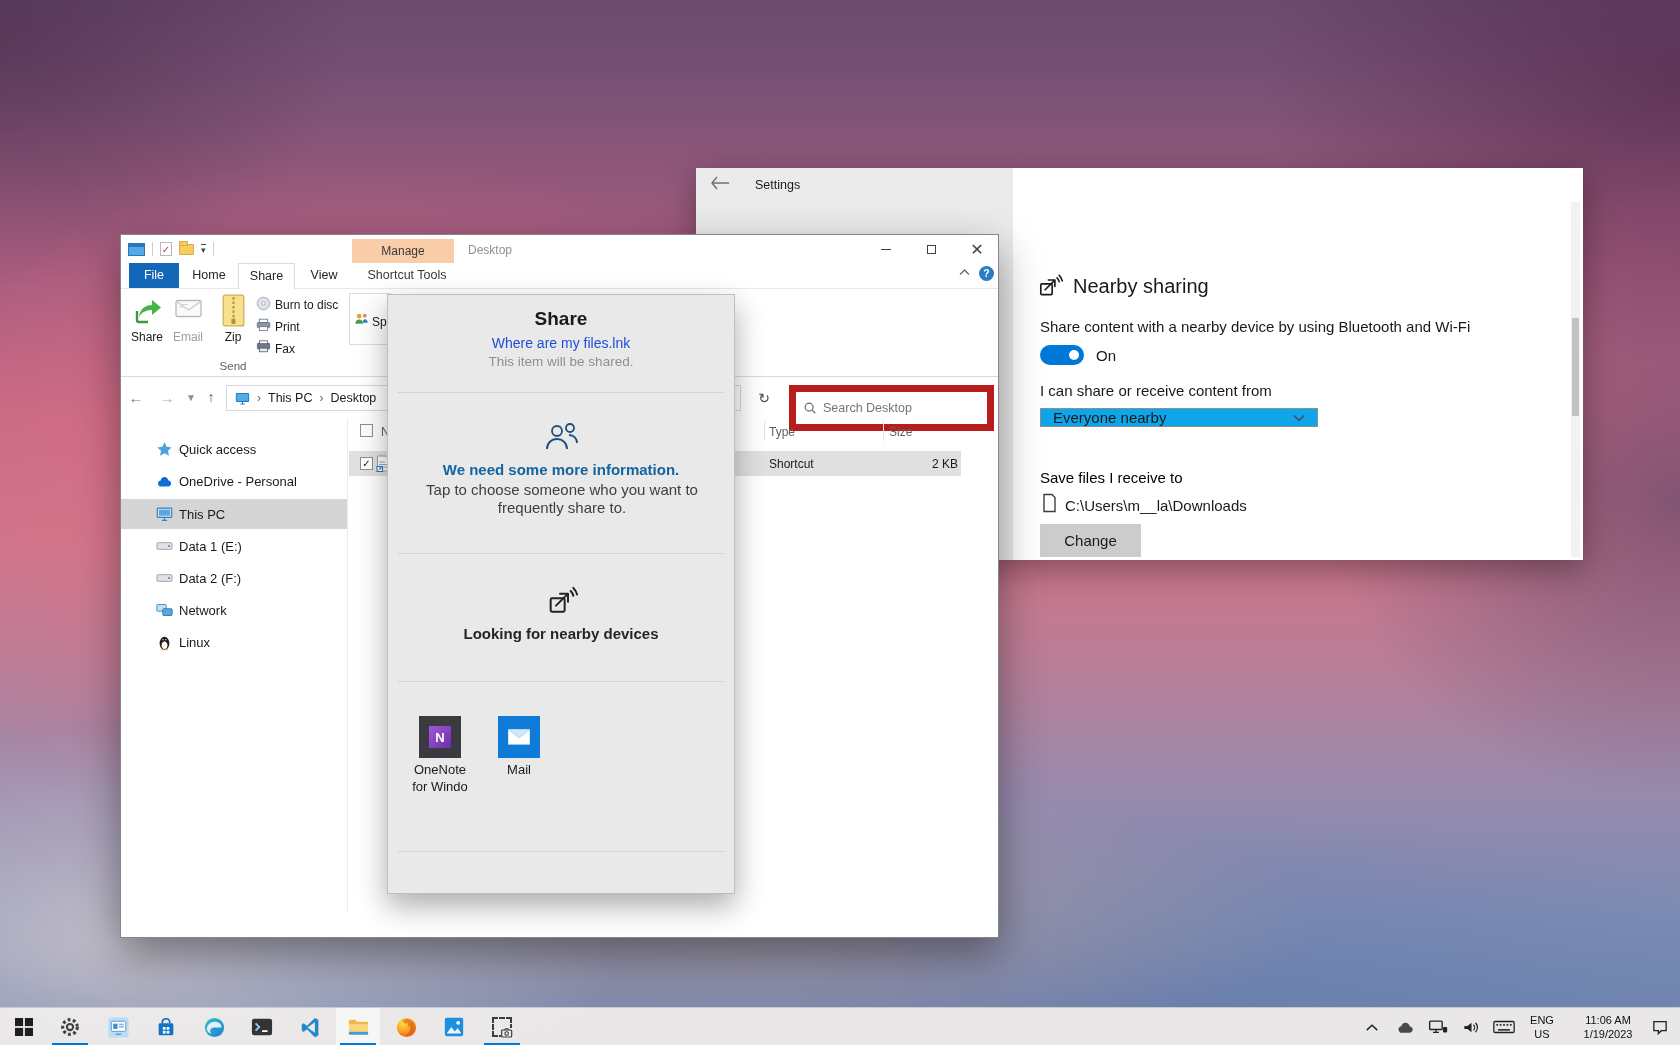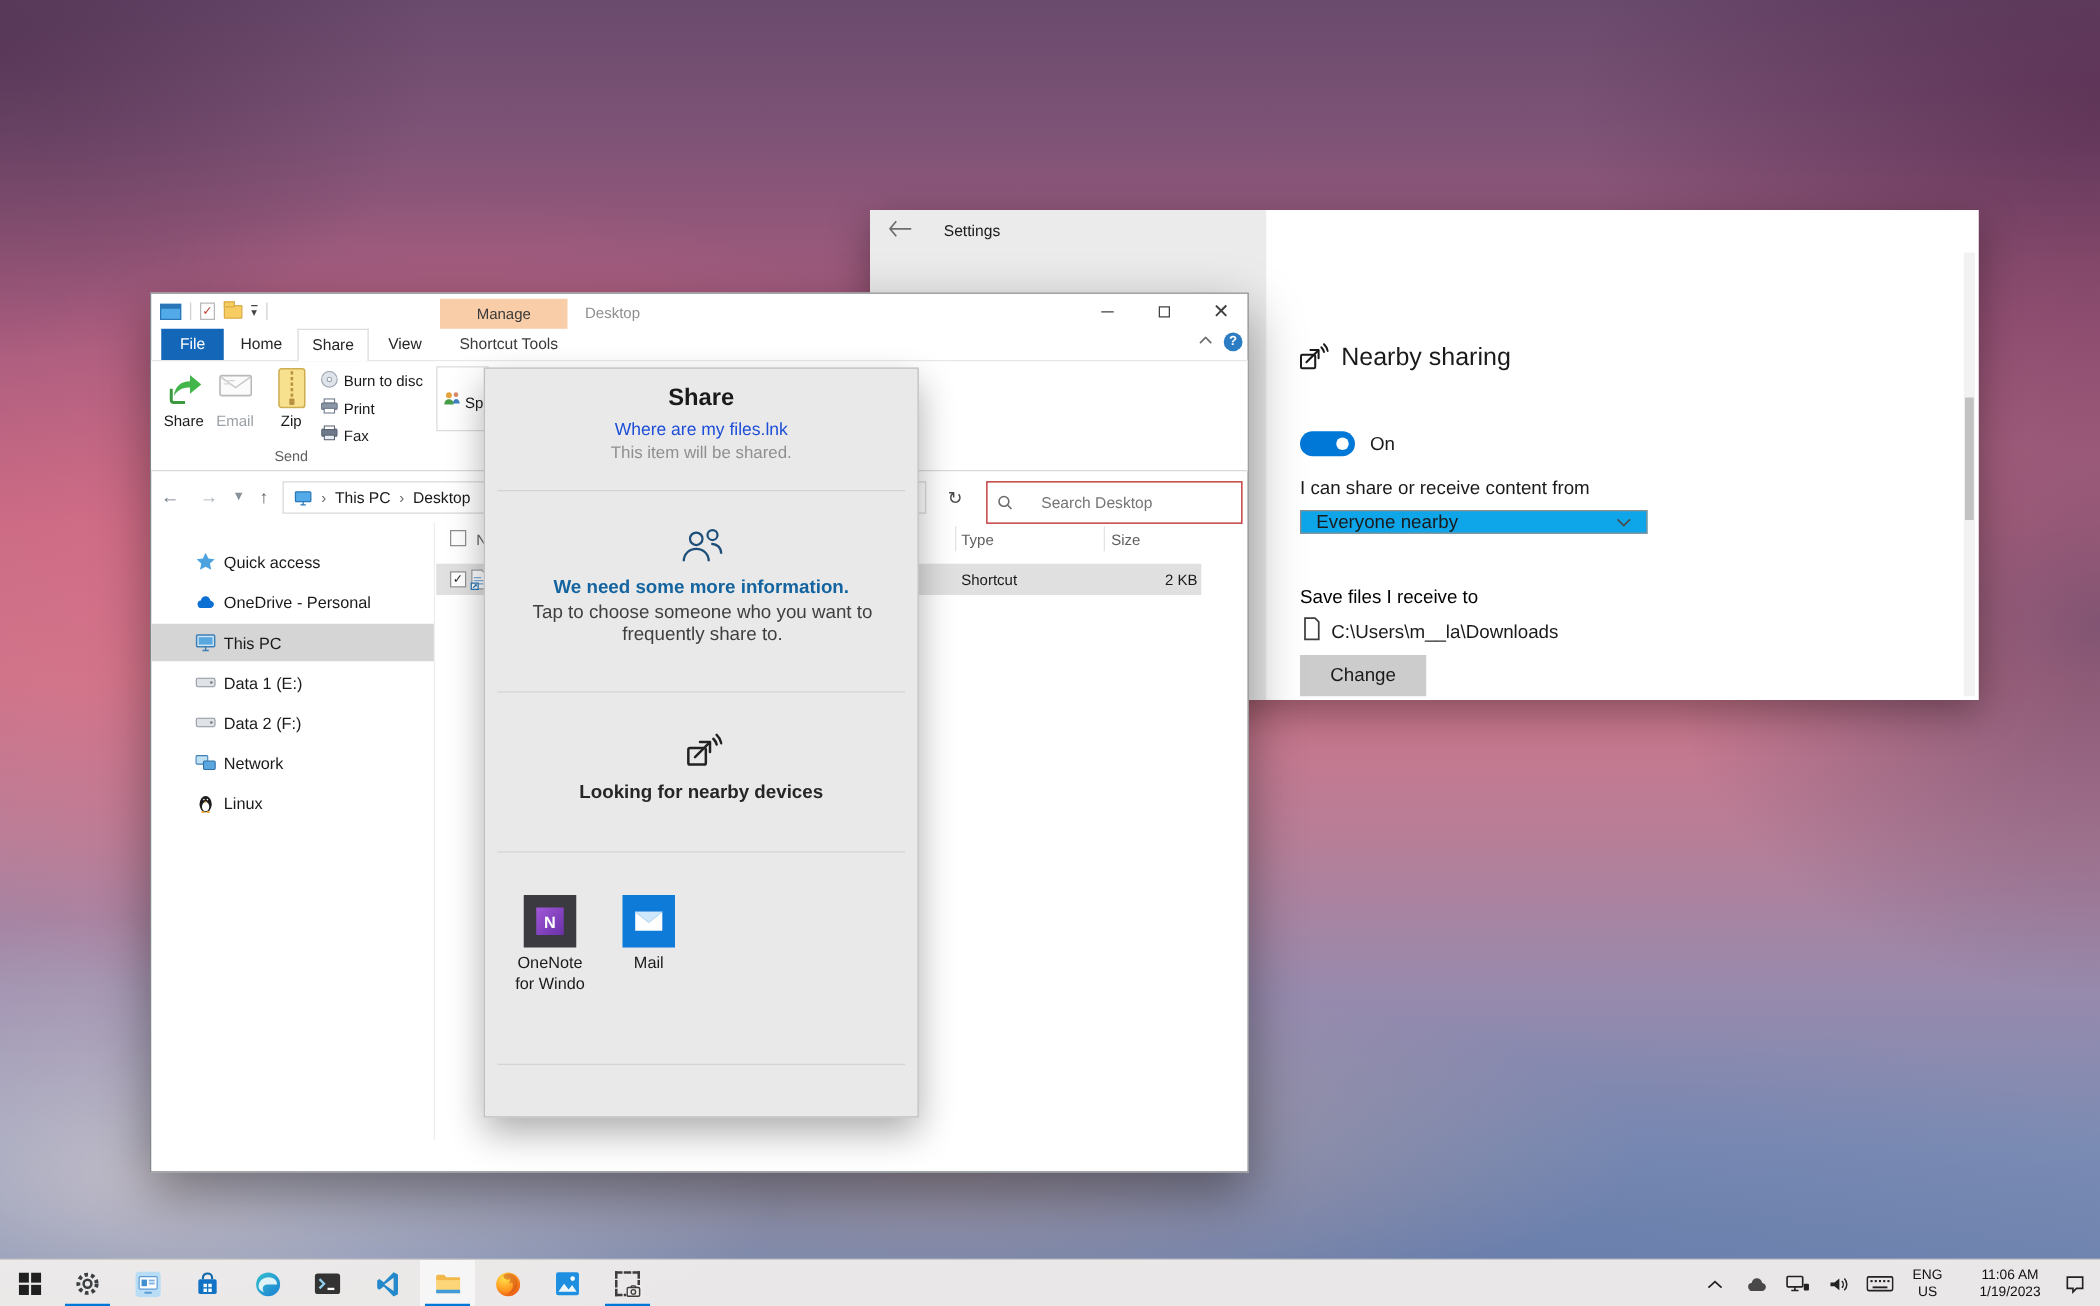--- a/index.html
+++ b/index.html
@@ -93,22 +93,22 @@
   #addr-row { left:0; top:147px; width:100%; height:36px; }
   .nav-ico { position:absolute; top:2px; width:24px; height:26px; display:flex; align-items:center; justify-content:center; }
   #nav-back { left:3px; color:#6f7880; font-size:15px; }
   #nav-fwd { left:34px; color:#aab0b6; font-size:15px; }
   #nav-drop { left:58px; color:#8a9199; font-size:10px; }
   #nav-up { left:78px; color:#50575e; font-size:14px; }
   #addr-box { position:absolute; left:105px; top:3px; width:515px; height:26px; border:1px solid #d9d9d9;
     display:flex; align-items:center; gap:7px; padding:0 8px; font-size:12.5px; color:#1a1a1a; }
   .crumb-sep { color:#6a6a6a; font-size:12px; }
   #refresh-btn { position:absolute; left:630px; top:3px; width:26px; height:26px; text-align:center; line-height:26px; color:#4a4a4a; font-size:14px; }
-  #search-box { position:absolute; left:668px; top:3px; width:205px; height:26px; border:1px solid #b91c1c;
-    display:flex; align-items:center; gap:22px; padding:16px 7px; }
+  #search-box { position:absolute; left:668px; top:3px; width:205px; height:26px; border:7px solid #b91c1c;
+    display:flex; align-items:center; gap:6px; padding:16px 7px; }
   #search-box input { border:none; outline:none; width:150px; font-size:12.5px; color:#707070; background:transparent;
     font-family:"Liberation Sans","DejaVu Sans",sans-serif; }
   #sidebar-sep { left:226px; top:183px; width:1px; height:494px; background:#ededed; }
   .sb-item { position:absolute; left:0; width:226px; height:30px; display:flex; align-items:center; font-size:13px; color:#1a1a1a; }
   .sb-item .ico { position:absolute; left:34px; width:18px; display:flex; justify-content:center; }
   .sb-item .lbl { position:absolute; left:58px; white-space:nowrap; }
   .sb-item.selected { background:#d5d5d5; }
   .cb { position:absolute; width:13px; height:13px; border:1px solid #8f8f8f; background:#fff; font-size:10px; line-height:12px; text-align:center; color:#1a1a1a; }
   #hdr-cb { left:239px; top:189px; }
   #hdr-name { position:absolute; left:260px; top:190px; font-size:12px; color:#5f5f5f; }
@@ -182,20 +182,21 @@
       <svg width="26" height="26" viewBox="0 0 24 24" fill="none" stroke="#1a1a1a" stroke-width="1.5" stroke-linecap="round" stroke-linejoin="round">
         <rect x="3.5" y="10" width="10.5" height="10" rx="1"></rect>
         <path d="M7.5 15.5L16 7"></path>
           <path d="M10.5 6.5h6v6"></path>
         <path d="M18.5 4.5a7 7 0 0 1 2 3.5"></path>
           <path d="M20.5 2.2a10 10 0 0 1 2.8 5"></path>
       </svg>
     </span>
     <span id="nearby-title">Nearby sharing</span>
   </div>
+  <div class="abs" id="nearby-desc">Share content with a nearby device by using Bluetooth and Wi-Fi</div>
   <div class="abs" id="nearby-toggle">
       <div class="knob"></div>
     </div>
   <div class="abs" id="toggle-state">On</div>
   <div class="abs" id="share-from-label">I can share or receive content from</div>
   <div class="abs" id="share-from-select">
     <span>Everyone nearby</span>
     <span class="chev">
       <svg width="12" height="8" viewBox="0 0 12 8" fill="none" stroke="#4a4a4a" stroke-width="1.3">
           <path d="M1 1.5l5 5 5-5"></path>

